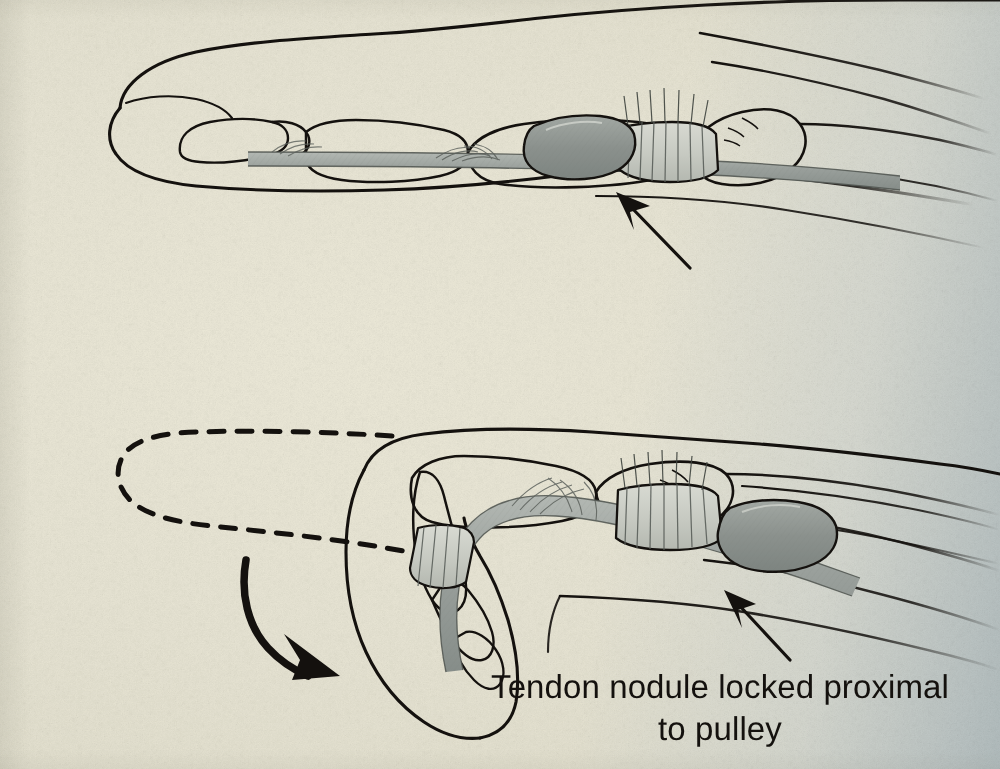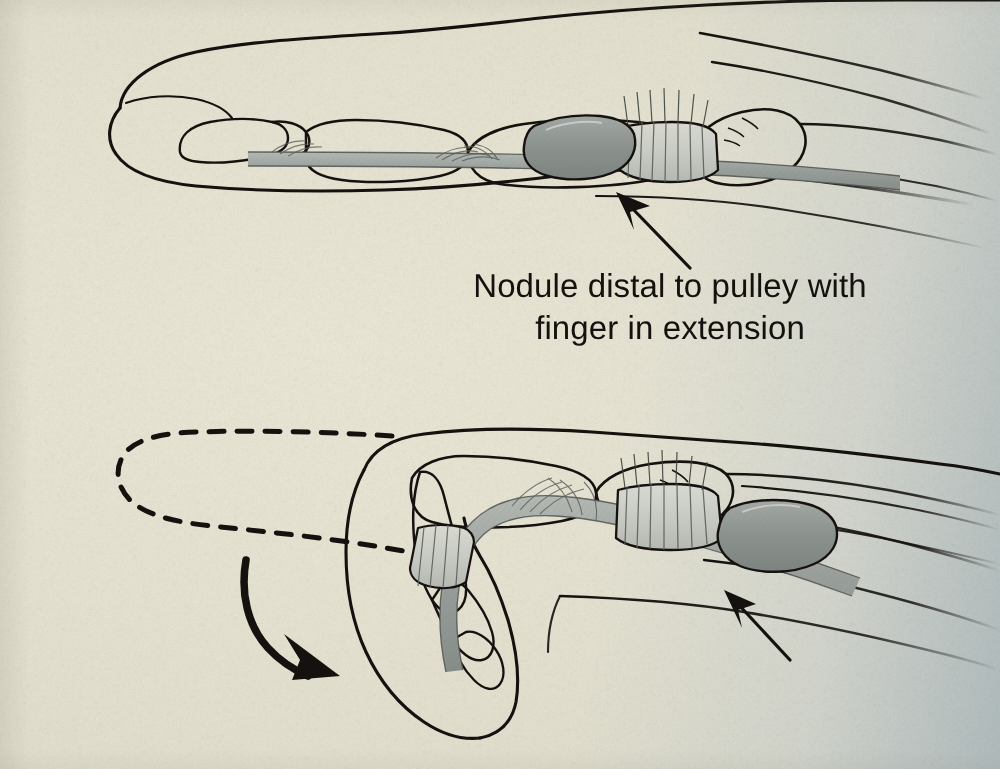--- a/index.html
+++ b/index.html
@@ -426,17 +426,17 @@
         <path d="M790,660 L738,604" fill="none" stroke="#14110e" stroke-width="3.2" stroke-linecap="round"></path>
         <path d="M724,590 L756,604 L738,610 L742,628 Z" fill="#14110e"></path>
       </g>
 
       <path d="M560,596 C552,612 548,632 548,652" fill="none" stroke="#14110e" stroke-width="2.1" stroke-linecap="round" opacity="0.9"></path>
     </g>
   </svg>
 
   <div id="vignette"></div>
 
-  <div class="caption" id="caption-top">Nodule distal to pulley with
-finger in extension</div>
-
+
+  <div class="caption" id="caption-bottom">Tendon nodule locked proximal
+to pulley</div>
 
 </div>
 
 </body></html>

